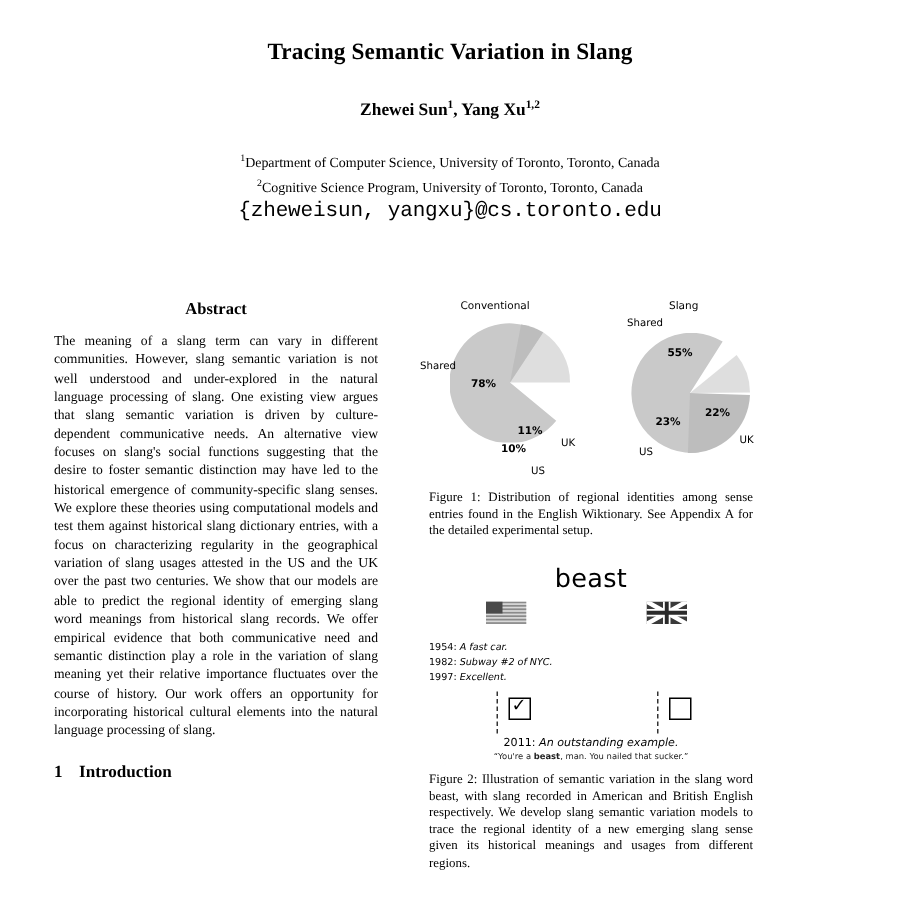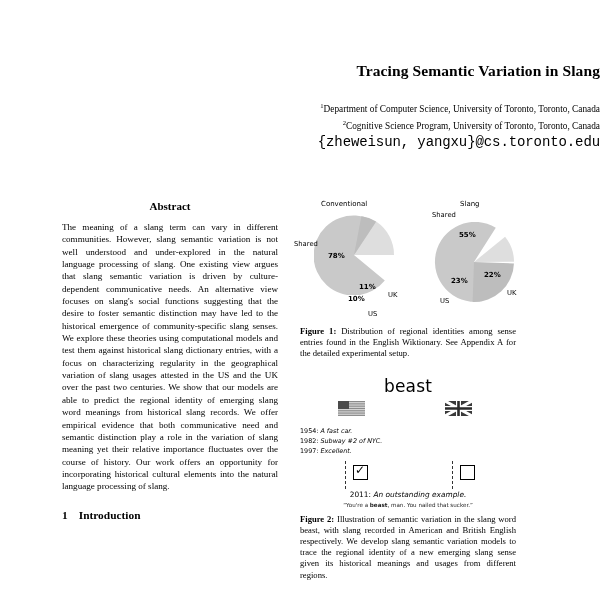--- a/index.html
+++ b/index.html
@@ -17,22 +17,22 @@
   .page {
     position: relative;
     width: 600px;
     height: 600px;
     box-sizing: border-box;
     padding: 0;
   }
 
   
   .title-block {
-    padding-top: 62px;
-    text-align: right;
+    padding-top: 26px;
+    text-align: center;
   }
   .paper-title {
     font-size: 15.5px;
     font-weight: bold;
     letter-spacing: 0.1px;
   }
   .authors {
     margin-top: 21px;
     font-size: 11.6px;
     font-weight: bold;
@@ -51,22 +51,22 @@
     letter-spacing: -0.1px;
   }
 
   
   .columns {
     position: absolute;
     top: 200px;
     left: 0;
     width: 600px;
     display: flex;
-    gap: 22px;
-    padding: 0 62px;
+    gap: 34px;
+    padding: 0 36px;
     box-sizing: border-box;
   }
   .col {
     width: 216px;
     flex: 0 0 216px;
   }
 
   .section-head {
     text-align: center;
     font-size: 11px;
@@ -132,21 +132,21 @@
     font-family: "DejaVu Sans", "Liberation Sans", sans-serif;
     white-space: nowrap;
   }
 
   .caption {
     font-size: 8.6px;
     line-height: 11.2px;
     text-align: justify;
     margin-top: 4px;
   }
-  .caption .lead { font-weight: bold; }
+  .caption .lead { font-weight: normal; }
 
   
   .beast-fig {
     position: relative;
     height: 140px;
     margin-top: 16px;
   }
   .beast-word {
     text-align: center;
     font-family: "DejaVu Sans", "Liberation Sans", sans-serif;
@@ -228,20 +228,24 @@
   }
   .quote b { font-weight: bold; }
 </style>
 </head>
 <body>
 
 <div class="page">
 
   <div class="title-block">
     <div class="paper-title">Tracing Semantic Variation in Slang</div>
+    <div class="authors">
+      <span>Zhewei&nbsp;Sun</span><sup>1</sup>,
+      <span>Yang&nbsp;Xu</span><sup>1,2</sup>
+    </div>
     <div class="affiliations">
       <div><sup>1</sup><span>Department of Computer Science, University of Toronto, Toronto, Canada</span></div>
       <div><sup>2</sup><span>Cognitive Science Program, University of Toronto, Toronto, Canada</span></div>
       <div class="email">{zheweisun, yangxu}@cs.toronto.edu</div>
     </div>
   </div>
 
   <div class="columns">
 
     <div class="col">

